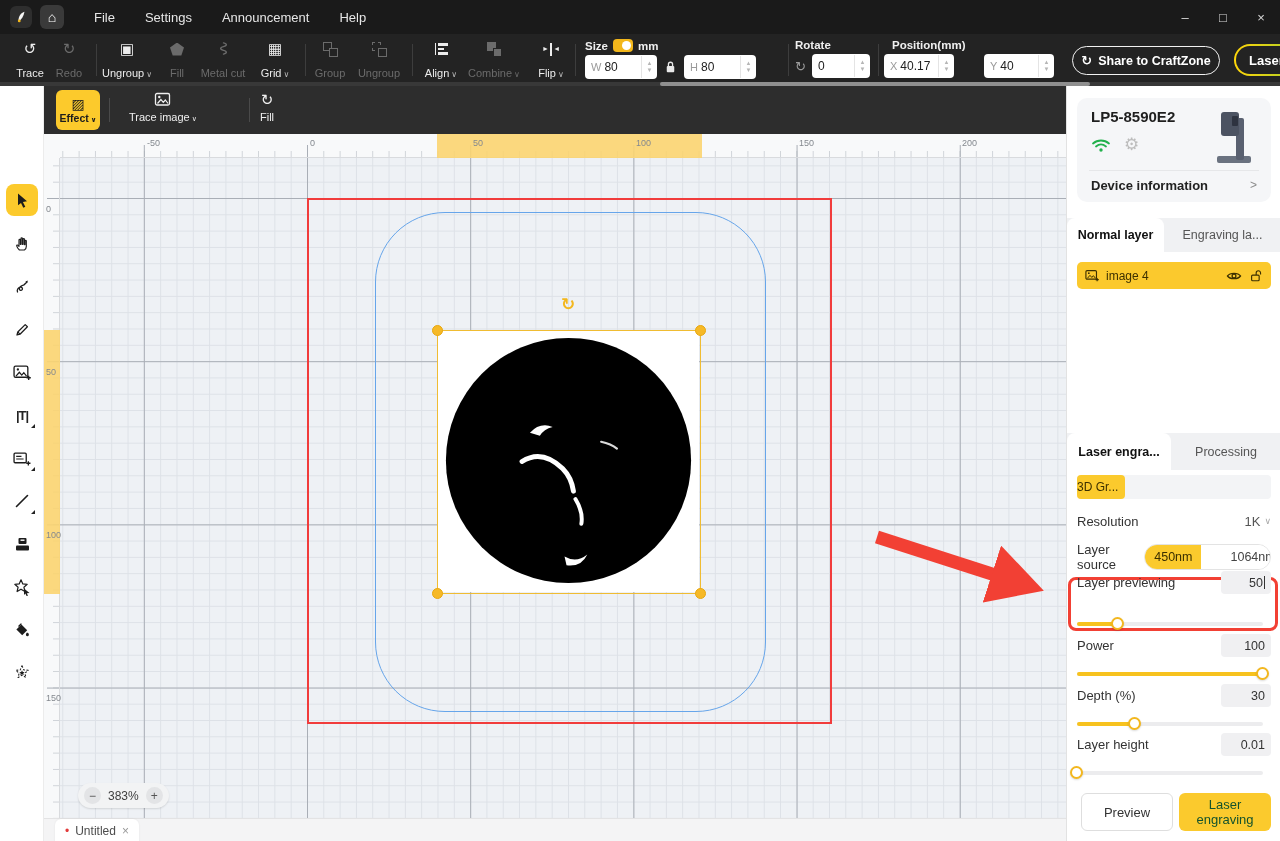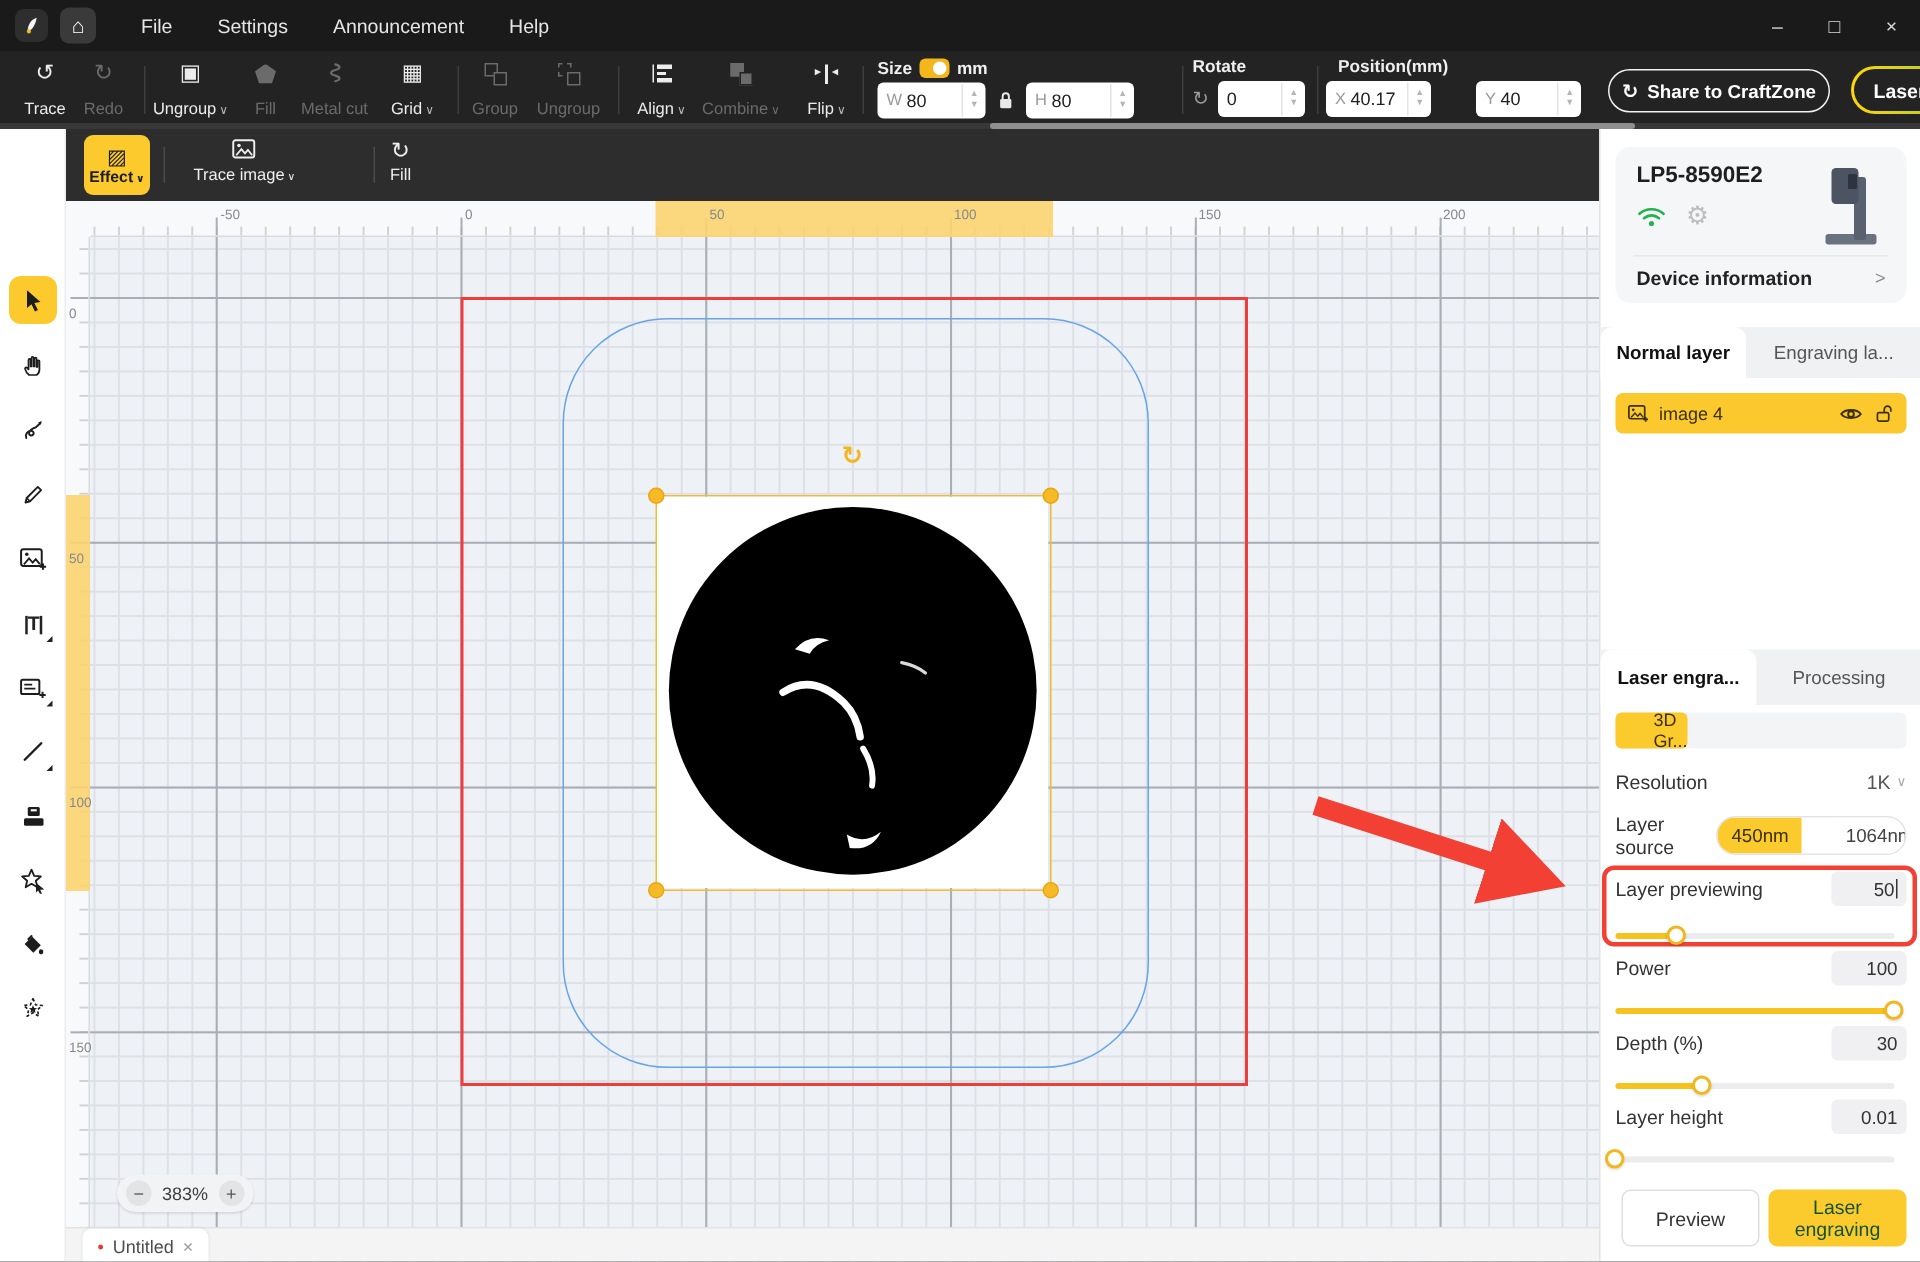--- a/index.html
+++ b/index.html
@@ -115,21 +115,21 @@
   .devimg{position:absolute;right:10px;top:8px;}
   .devdiv{position:absolute;left:12px;right:12px;top:72px;height:1px;background:#e6e7e9;}
   .devinfo{position:absolute;left:14px;top:80px;font-size:13px;font-weight:bold;color:#222;}
   .devchev{position:absolute;right:14px;top:80px;font-size:12px;color:#8b8b8b;}
   .tabstrip{position:absolute;left:0;width:214px;background:#f0f1f3;}
   .tab{position:absolute;top:0;height:100%;display:flex;align-items:center;justify-content:center;font-size:12.5px;color:#555;}
   .tab.active{background:#fff;border-radius:8px 8px 0 0;color:#111;font-weight:bold;}
   .layerrow{position:absolute;left:10px;width:194px;height:27px;background:#fbc92d;border-radius:5px;display:flex;align-items:center;padding:0 8px;gap:7px;}
   .layername{font-size:12px;color:#3c3000;flex:1;}
   .modebar{position:absolute;left:10px;width:194px;height:24px;background:#f3f4f6;border-radius:4px;}
-  .modechip{position:absolute;left:0;top:0;height:24px;width:48px;background:#fbca2d;border-radius:4px;display:flex;align-items:center;justify-content:flex-end;font-size:12px;color:#3c3000;padding-left:48px;}
+  .modechip{position:absolute;left:0;top:0;height:24px;width:48px;background:#fbca2d;border-radius:4px;display:flex;align-items:center;justify-content:flex-start;font-size:12px;color:#3c3000;}
   .prow{position:absolute;left:10px;width:194px;display:flex;align-items:center;justify-content:space-between;}
   .plabel{font-size:13px;color:#333;}
   .pvalue{font-size:13px;color:#555;display:flex;align-items:center;gap:4px;}
   .pvalue .chev{color:#a7a7a7;font-size:9px;}
   .segpill{display:flex;border:1px solid #e3e3e3;border-radius:14px;overflow:hidden;height:26px;gap:20px;}
   .seg{display:flex;align-items:center;justify-content:center;font-size:12.5px;padding:0 9px;color:#444;background:#fff;}
   .seg.on{background:#fbca2d;color:#3c3000;}
   .valbox{width:50px;height:23px;background:#f0f0f2;border-radius:4px;display:flex;align-items:center;justify-content:flex-end;padding-right:6px;font-size:12.5px;color:#333;}
   .caretline{width:1px;height:13px;background:#333;margin-left:1px;}
   .slider{position:absolute;left:10px;width:186px;height:13px;}
@@ -575,21 +575,21 @@
     <div class="prow" style="top:457px;height:28px">
       <span class="plabel">Layer source</span>
       <span class="segpill">
         <span class="seg on">450nm</span>
         <span class="seg">1064nm</span>
       </span>
     </div>
 
     <div class="annot" style="left:1px;top:491px;width:210px;height:54px"></div>
 
-    <div class="prow" style="top:495px;height:23px">
+    <div class="prow" style="top:485px;height:23px">
       <span class="plabel">Layer previewing</span>
       <span class="valbox">
           <span>50</span>
           <span class="caretline"></span>
         </span>
     </div>
     <div class="slider" style="top: 531px; --pct: 22%;">
       <div class="track"></div>
         <div class="fill"></div>
         <div class="thumb"></div>

